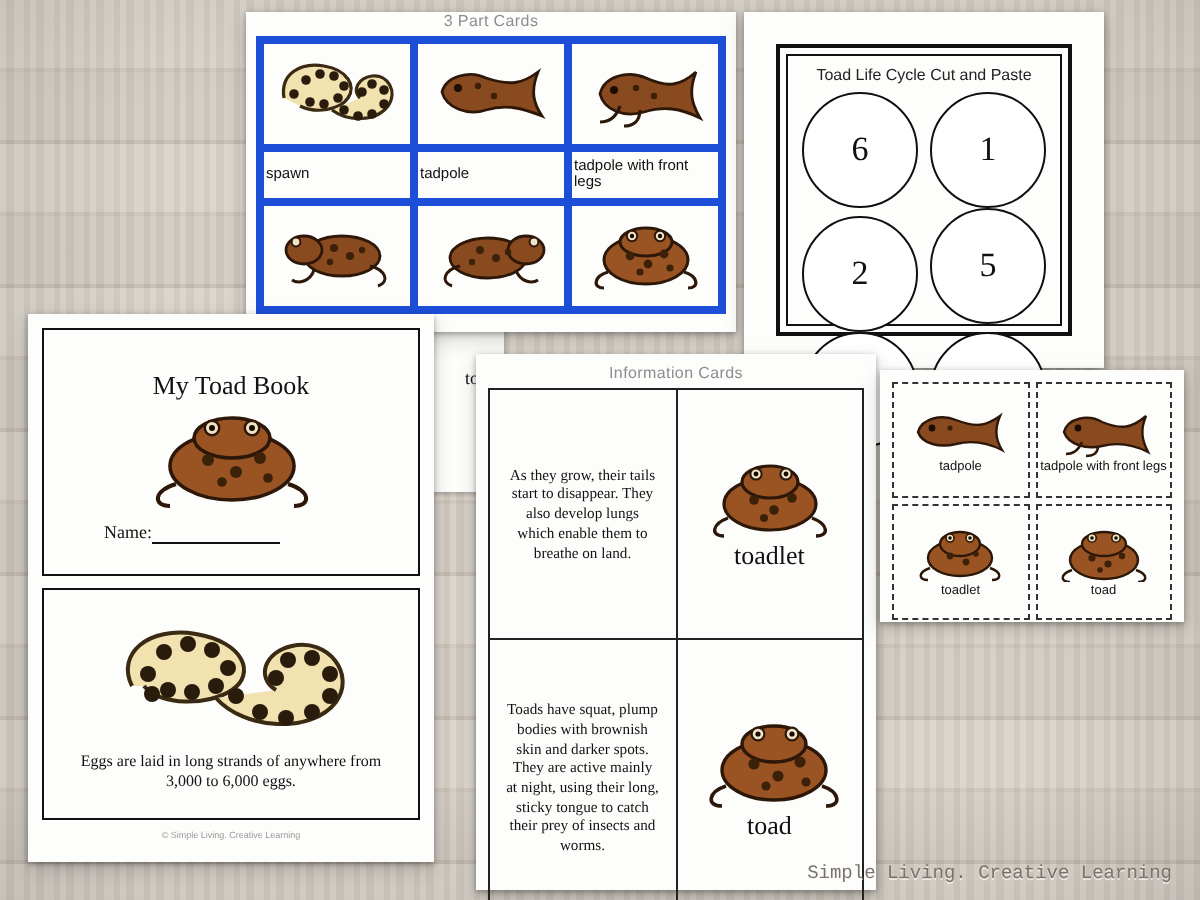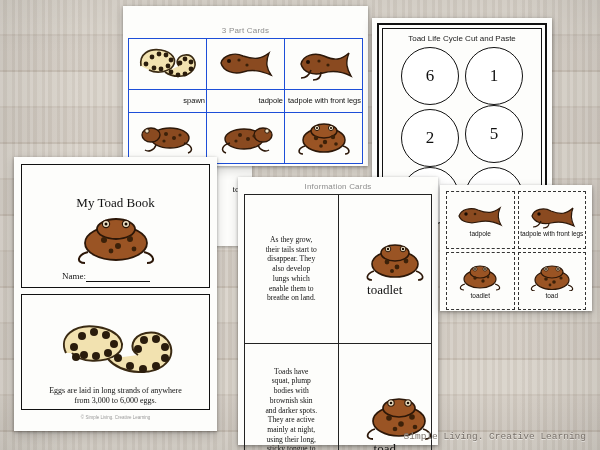--- a/index.html
+++ b/index.html
@@ -64,52 +64,51 @@
     color: #8d8d8d;
     font-size: 8px;
     letter-spacing: .2px;
   }
   .grid-table {
     border-collapse: collapse;
     width: 100%;
     table-layout: fixed;
   }
   .grid-table td {
-    border: 1px solid #1d4ed8;
-    text-align: right;
+    border: 4px solid #1d4ed8;
+    text-align: left;
     vertical-align: middle;
     padding: 0;
   }
   .cell-label {
     font-size: 7.5px;
     color: #111;
     line-height: 1.1;
     padding: 3px 1px;
     display: block;
   }
 
   
   .art { display: block; margin: 0 auto; }
 
   
   #sheet-3part {
     left: 123px; top: 6px; width: 245px; height: 160px;
-    padding: 20px 5px 5px;
+    padding: 0 5px 5px;
     box-sizing: border-box;
   }
   #sheet-3part .sheet-title { margin-bottom: 3px; font-size: 8px; }
   #tbl-3part td { height: 50px; }
   #tbl-3part tr.labels td { height: 22px; }
 
   
   #sheet-lifecycle {
     left: 372px; top: 6px; width: 180px; height: 178px;
     box-sizing: border-box;
-    padding: 5px;
-    margin-top: 12px;
+    padding: 16px;
   }
   #sheet-lifecycle .inner-frame {
     border: 2px solid #111;
     height: 100%;
     box-sizing: border-box;
     padding: 5px 6px;
     position: relative;
   }
   #sheet-lifecycle .inner-frame::before {
     content: "";
@@ -149,21 +148,21 @@
 
   
   #sheet-book {
     left: 14px; top: 157px; width: 203px; height: 274px;
     box-sizing: border-box;
     padding: 7px;
   }
   #sheet-book .page {
     border: 1.5px solid #111;
     box-sizing: border-box;
-    padding: 24px;
+    padding: 14px;
     position: relative;
   }
   #sheet-book .page.top { height: 124px; }
   #sheet-book .page.bottom { height: 116px; margin-top: 6px; }
   .book-title {
     text-align: center;
     font-size: 13px;
     color: #111;
     margin: 6px 0 2px;
     font-family: "Liberation Serif", serif;
@@ -196,21 +195,21 @@
     left: 238px; top: 161px; width: 200px; height: 268px;
     box-sizing: border-box;
     padding: 5px 6px 4px;
     margin-top: 16px;
   }
   #sheet-info .sheet-title { margin-bottom: 3px; }
   .info-tbl { border-collapse: collapse; width: 100%; table-layout: fixed; }
   .info-tbl td {
     border: 1px solid #222;
     vertical-align: middle;
-    padding: 20px;
+    padding: 8px;
   }
   .info-text {
     font-size: 7.6px;
     line-height: 1.28;
     text-align: center;
     color: #111;
     font-family: "Liberation Serif", serif;
   }
   .info-word {
     text-align: center;

